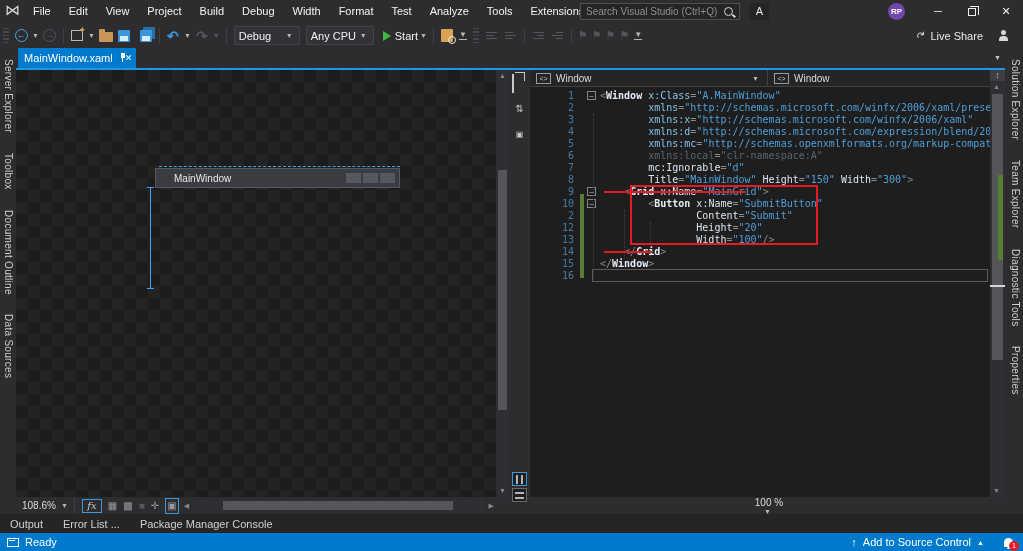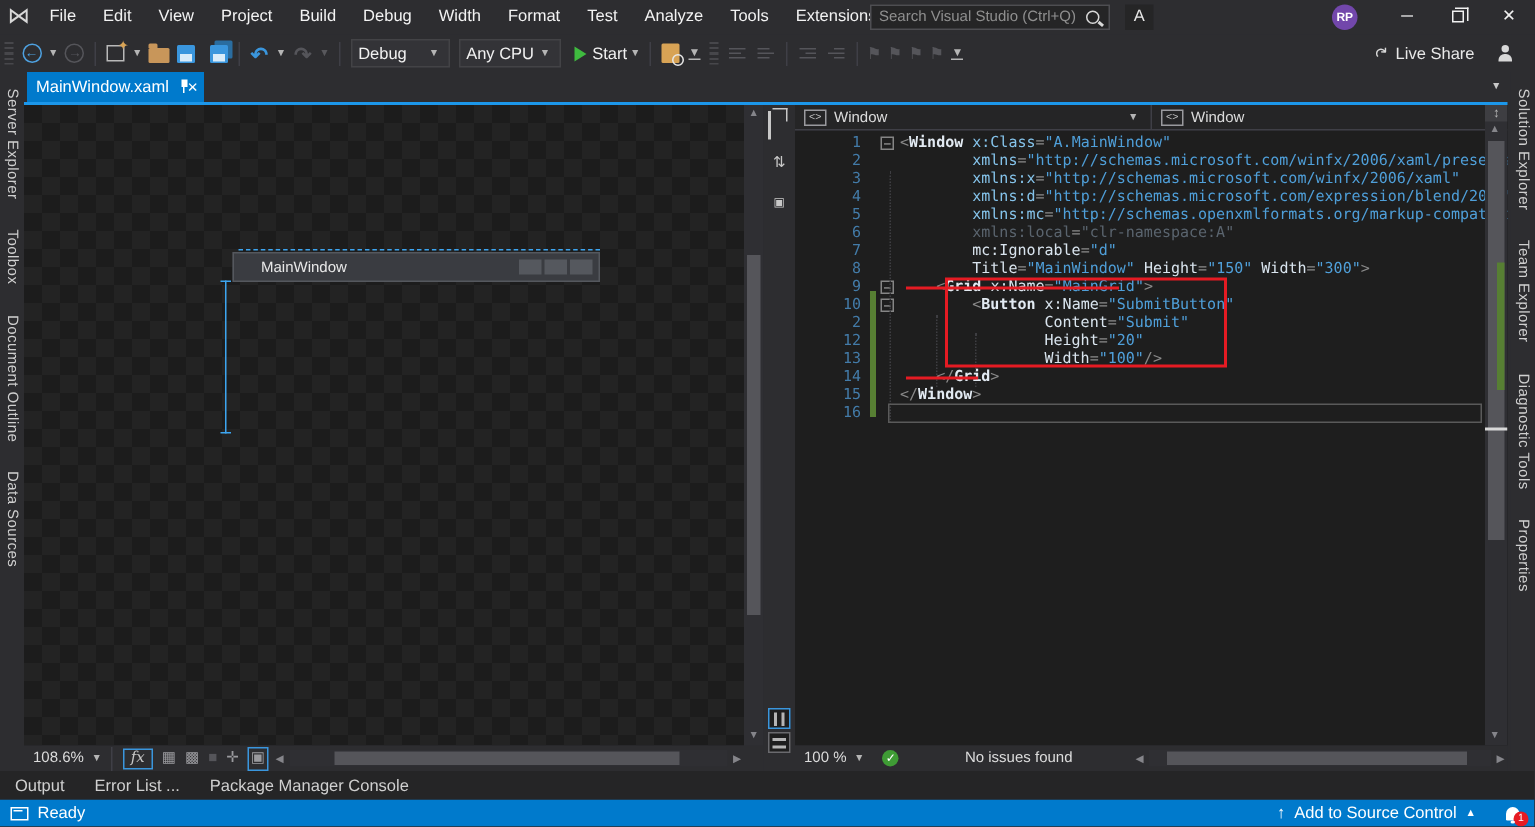--- a/index.html
+++ b/index.html
@@ -133,21 +133,21 @@
   .curline { border:1px solid #5a5a5a; }
   .ed-vscroll { left:460px; top:0; width:15px; height:427px; background:#2f2f33; }
   .ed-thumb { left:2px; width:11px; background:#55555a; }
   .ed-mark-g { left:8px; width:5px; background:#577f33; }
   .ed-mark-w { left:0; width:15px; height:2px; background:#d8d8d8; }
   .splitwidget { width:15px; height:11px; color:#b5b5b5; font-size:9px; text-align:center; line-height:11px; background:#3e3e42; }
 
   
   .botbar { top:497px; height:17px; background:#2d2d30; display:flex; align-items:center; }
   #d-botbar { left:16px; width:480px; }
-  #e-botbar { left:530px; width:475px; }
+  #e-botbar { left:530px; width:475px;flex-direction:column; }
   .zoomlbl { color:#dcdcdc; font-size:10px; padding:0 3px 0 6px; }
   .fxbox { width:20px; height:14px; border:1px solid #3a96dd; color:#c8c8c8; font-size:10px; font-style:italic;
     text-align:center; line-height:12px; margin:0 3px; font-family:"DejaVu Serif", serif; }
   .mini { color:#9a9a9e; font-size:10px; margin:0 3px; line-height:14px; }
   .mini.boxed { border:1px solid #3a96dd; padding:0 1px; }
   .hsc { height:11px; background:#2f2f33; position:relative; flex:1; margin:0 2px; }
   .hthumb { position:absolute; top:1px; height:9px; background:#55555a; }
   .sb-h { color:#85858a; font-size:7px; padding:0 2px; }
   .okcirc { width:11px; height:11px; border-radius:50%; background:#3f9c35; color:#fff; font-size:8px;
     text-align:center; line-height:11px; margin:0 4px 0 10px; }

